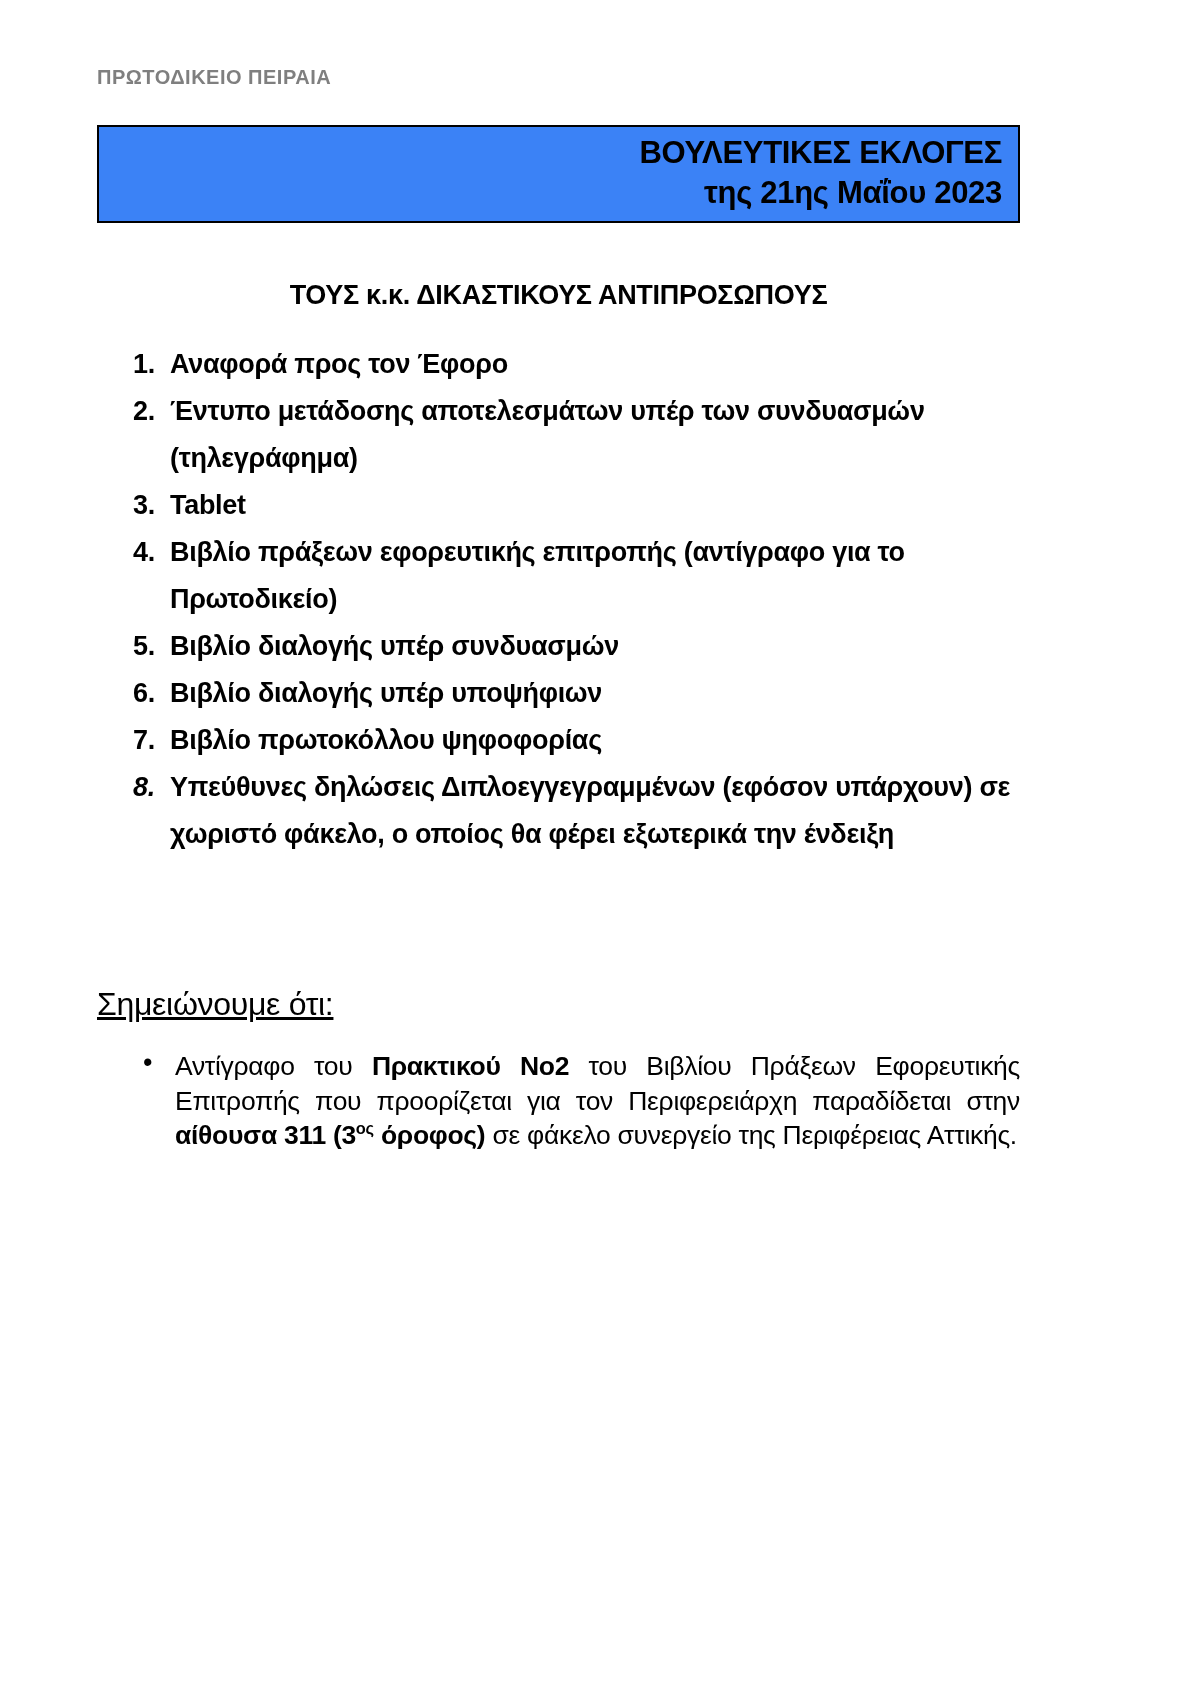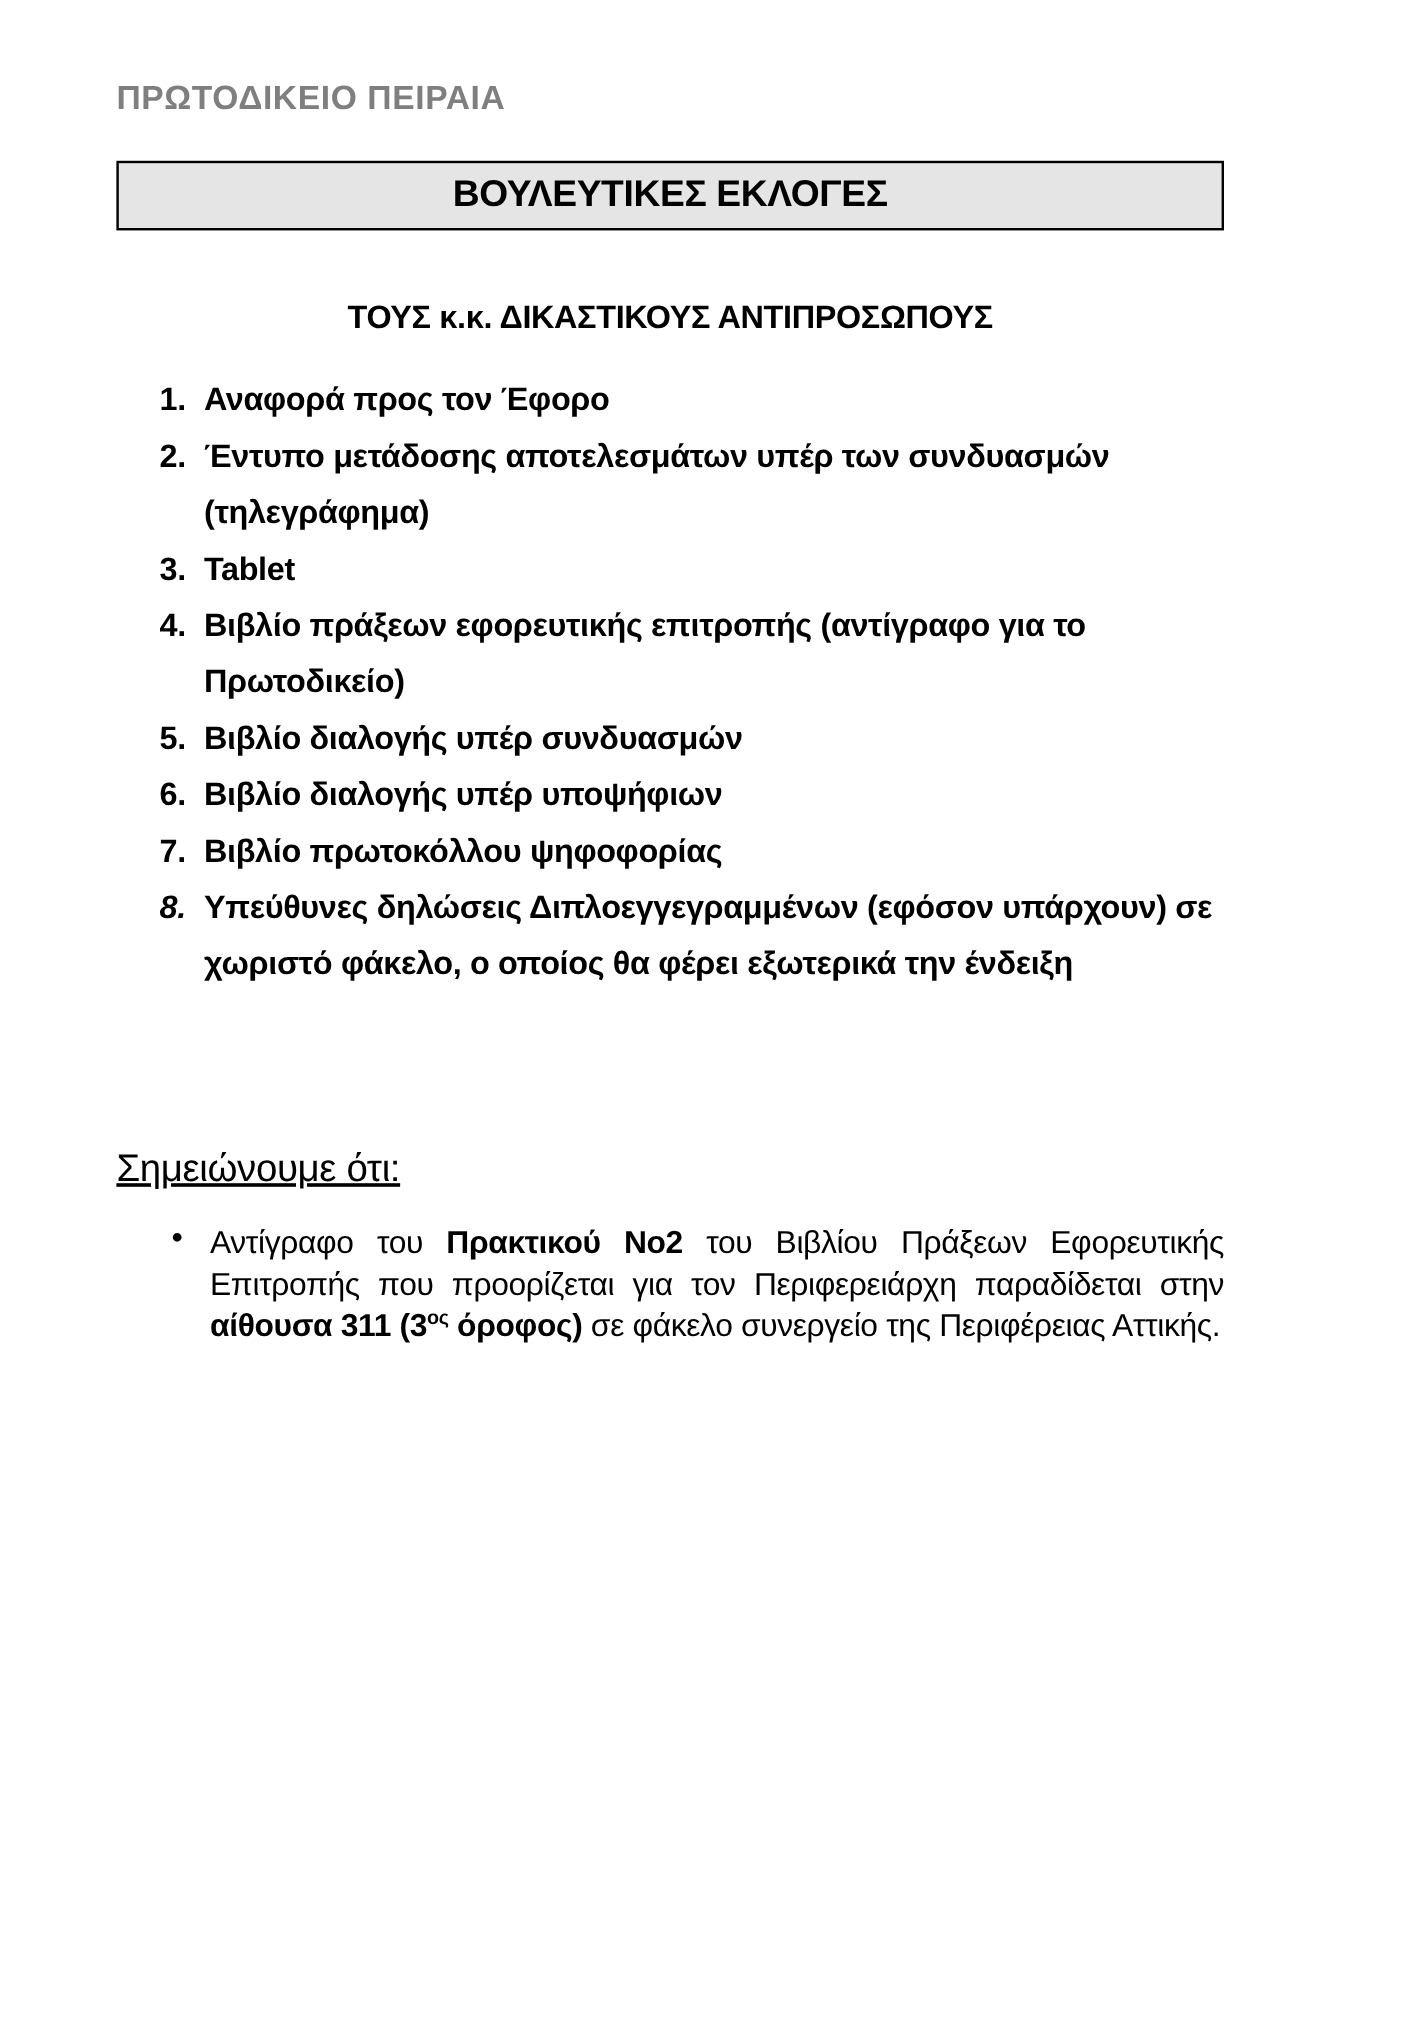--- a/index.html
+++ b/index.html
@@ -10,30 +10,30 @@
     font-family:"Liberation Sans","DejaVu Sans",sans-serif;
     color:#000000;
     overflow:hidden;
   }
   .content {
     position:absolute; left:97px; top:0;
     width:923px;
   }
   .court-label {
     margin-top:66px;
-    font-size:28px; font-weight:bold;
+    font-size:20px; font-weight:bold;
     color:#7f7f7f;
     letter-spacing:0.5px;
   }
   .title-box {
     margin-top:36px;
     border:2px solid #000000;
-    background:#e5e5e5;
-    text-align:center;
-    padding:6px 0 8px 0;
+    background:#3b82f6;
+    text-align:right;
+    padding:6px 16px 8px 0;
   }
   .title-box .line {
     font-size:31px; font-weight:bold; line-height:40px;
     letter-spacing:-0.3px;
   }
   .heading {
     margin-top:48px;
     text-align:center;
     font-size:27px; font-weight:bold; line-height:48px;
     letter-spacing:-0.3px;
@@ -83,20 +83,21 @@
 </head>
 <body>
 
 <div class="page">
   <div class="content">
 
     <div class="court-label">ΠΡΩΤΟΔΙΚΕΙΟ ΠΕΙΡΑΙΑ</div>
 
     <div class="title-box">
       <div class="line">ΒΟΥΛΕΥΤΙΚΕΣ ΕΚΛΟΓΕΣ</div>
+      <div class="line">της 21ης Μαΐου 2023</div>
     </div>
 
     <div class="heading">
       <div>ΤΟΥΣ  κ.κ. ΔΙΚΑΣΤΙΚΟΥΣ ΑΝΤΙΠΡΟΣΩΠΟΥΣ</div>
     </div>
 
 
     <div class="checklist">
 
       <div class="li">

